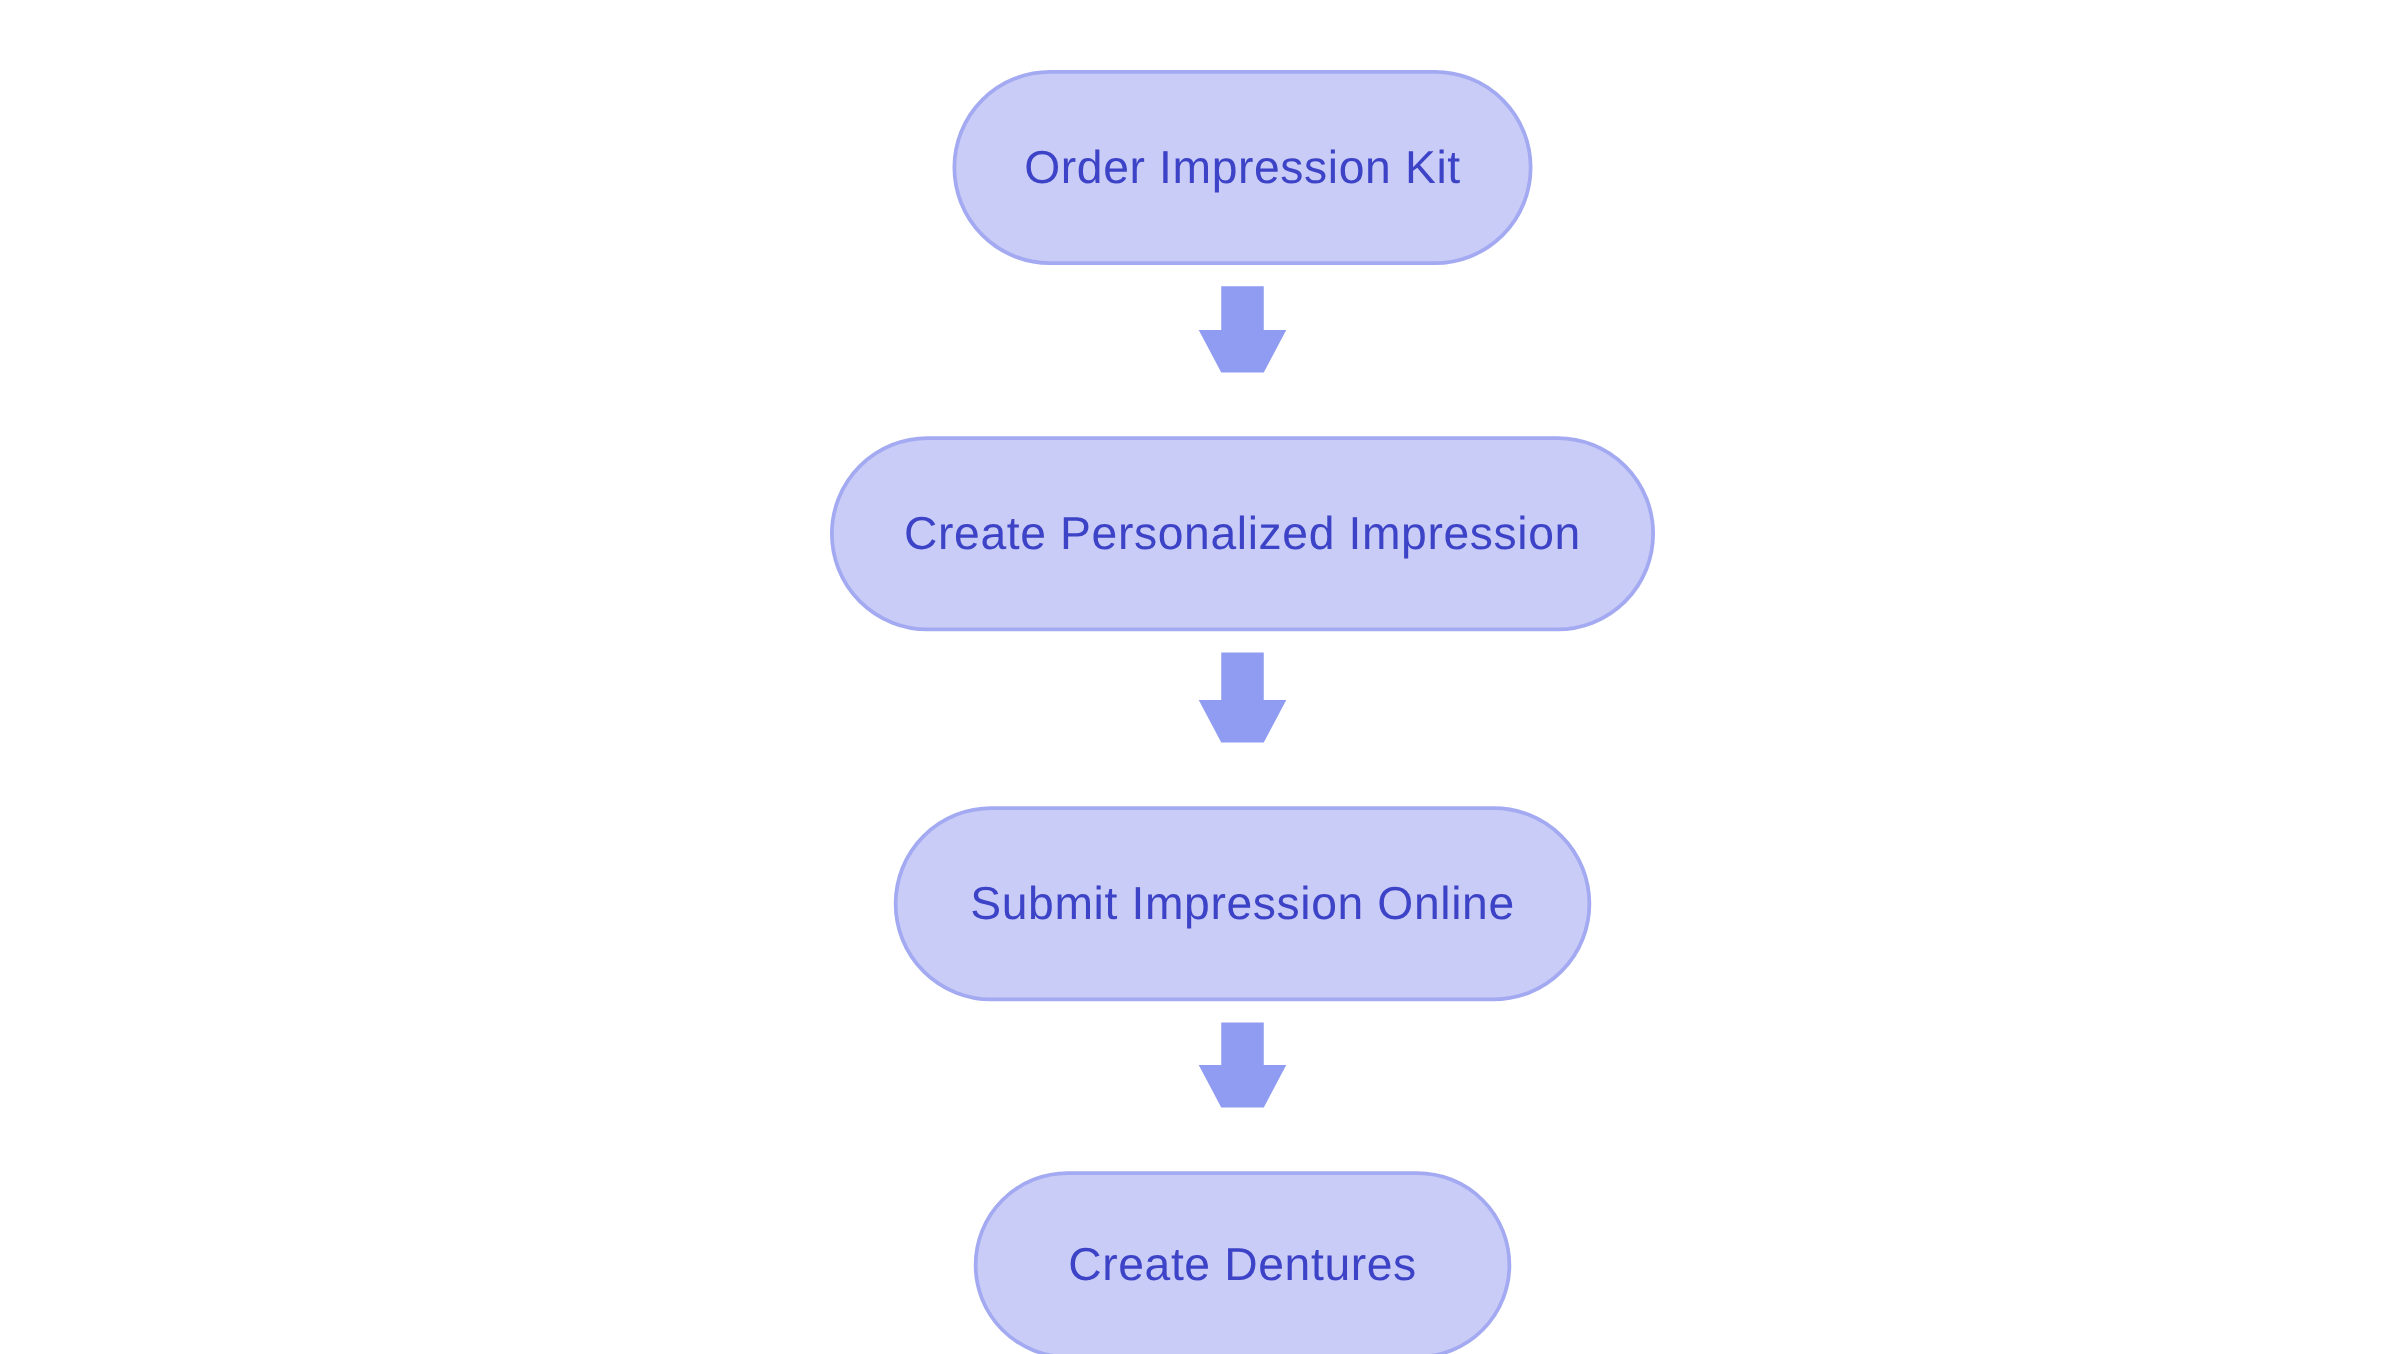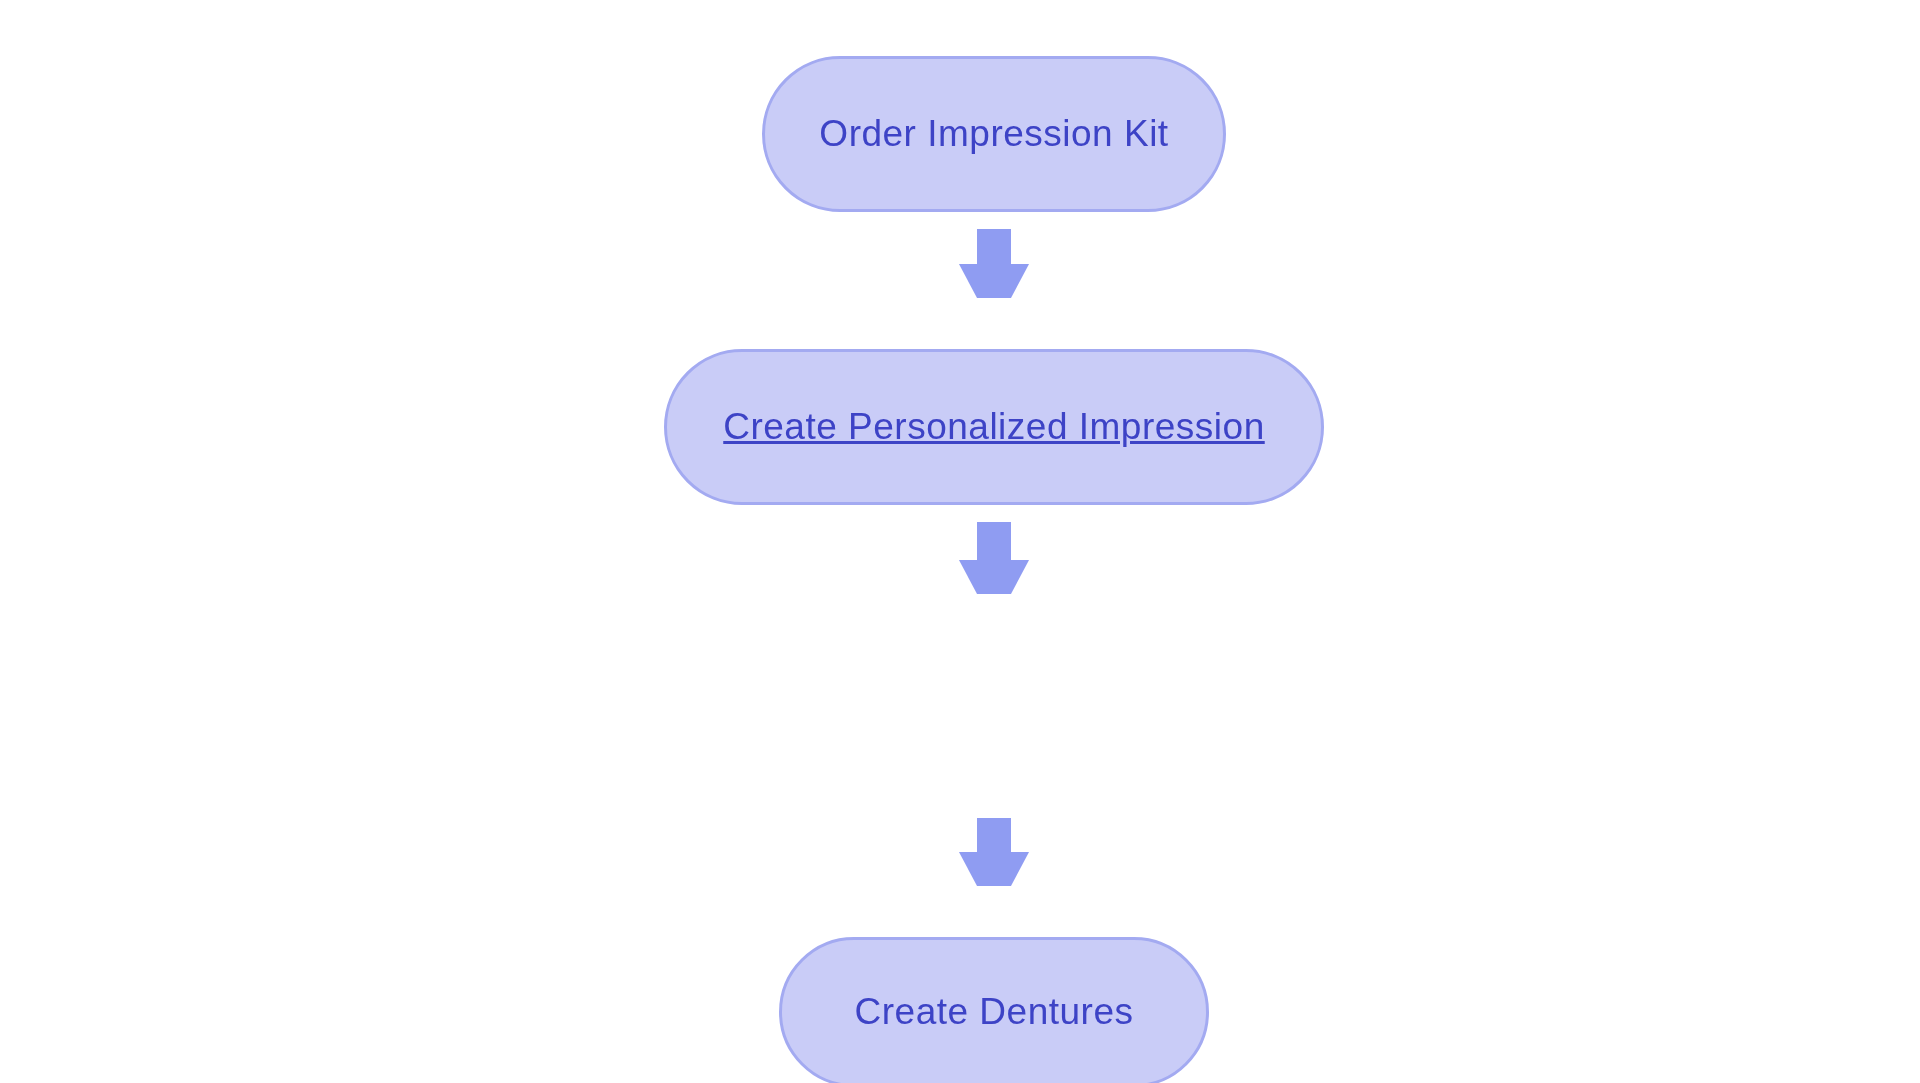--- a/index.html
+++ b/index.html
@@ -26,21 +26,21 @@
     justify-content: center;
     background: var(--node-fill);
     border: 3px solid var(--node-border);
     border-radius: 80px;
     color: var(--node-text);
     font-size: 37px;
     letter-spacing: 0.5px;
     white-space: nowrap;
   }
   .node-1 { left: 728px; top: 22px;  width: 464px; height: 156px; }
-  .node-2 { left: 630px; top: 315px; width: 660px; height: 156px; text-decoration: underline; }
+  .node-2 { left: 630px; top: 315px; width: 660px; height: 156px; }
   .node-3 { left: 681px; top: 611px; width: 558px; height: 156px; }
   .node-4 { left: 745px; top: 903px; width: 430px; height: 150px; }
 
   .arrow {
     position: absolute;
     left: 942px;          
     width: 36px;
     display: flex;
     flex-direction: column;
     align-items: center;
@@ -77,20 +77,23 @@
 
   <div class="node node-2">
     <span>Create Personalized Impression</span>
   </div>
 
   <div class="arrow arrow-2">
     <div class="stem"></div>
     <div class="head"></div>
   </div>
 
+  <div class="node node-3">
+    <span>Submit Impression Online</span>
+  </div>
 
   <div class="arrow arrow-3">
     <div class="stem"></div>
     <div class="head"></div>
   </div>
 
   <div class="node node-4">
     <span>Create Dentures</span>
   </div>
 

